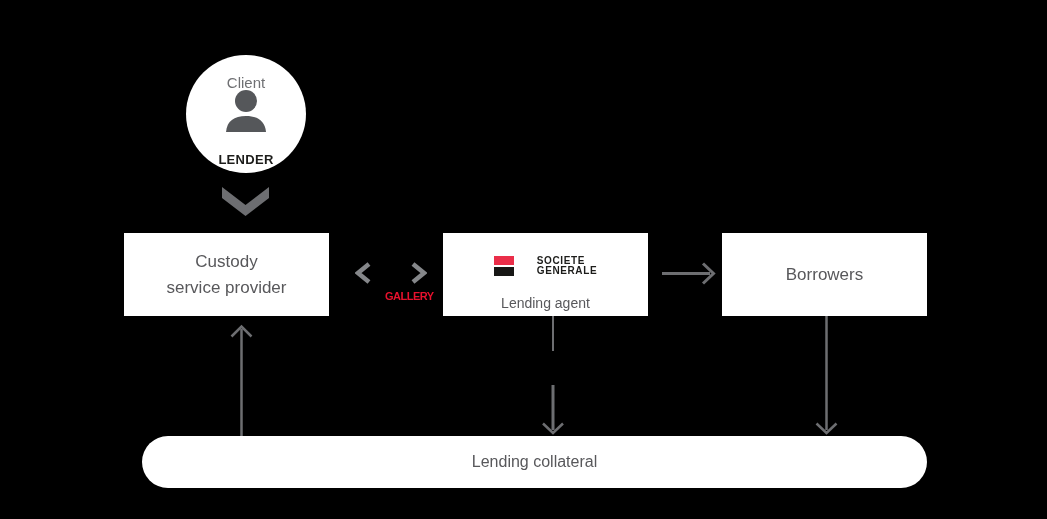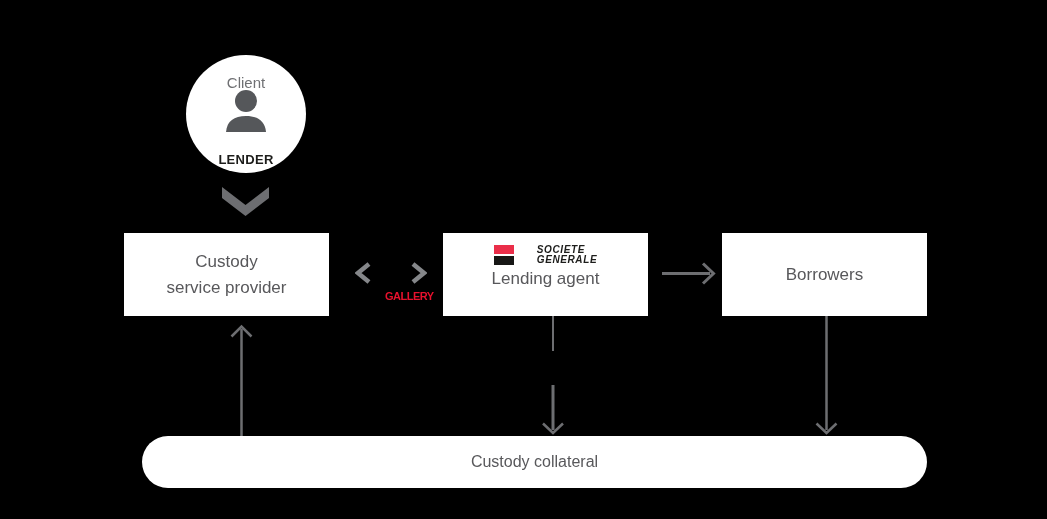--- a/index.html
+++ b/index.html
@@ -25,28 +25,28 @@
   
   .big-chevron{position:absolute;left:221px;top:187px;}
   .big-chevron polygon{fill:var(--arrow-gray);}
   
   .box{position:absolute;top:233px;width:205px;height:83px;background:var(--box-bg);
     display:flex;flex-direction:column;align-items:center;justify-content:center;
     text-align:center;color:var(--text-gray);font-size:17px;}
   .box.custody{left:124px;line-height:26px;}
   .box.lending{left:443px;justify-content:flex-start;}
   .box.borrowers{left:722px;}
-  .sg-logo{margin-top:12px;display:flex;align-items:center;gap:23px;font-style:italic;}
+  .sg-logo{margin-top:23px;display:flex;align-items:center;gap:23px;}
   .sg-square{width:20px;height:20px;background:var(--box-bg);display:flex;
     flex-direction:column;justify-content:space-between;}
   .sg-red{height:9px;background:var(--logo-red);}
   .sg-black{height:9px;background:var(--logo-black);}
   .sg-text{font-size:10px;font-weight:bold;color:var(--logo-text);
     letter-spacing:.6px;line-height:10px;text-align:left;}
-  .lending-label{margin-top:4px;font-size:17px;color:var(--text-gray);}
+  .lending-label{margin-top:19px;font-size:14px;color:var(--text-gray);}
   
   .exchange{position:absolute;left:355px;top:262px;}
   .exchange polyline{stroke:var(--chevron-gray);stroke-width:4.5;fill:none;}
   .gallery-label{position:absolute;left:385px;top:290px;width:50px;
     color:var(--gallery-red);font-size:11px;font-weight:bold;letter-spacing:-.5px;}
   
   .pill{position:absolute;left:142px;top:436px;width:785px;height:52px;
     background:var(--box-bg);border-radius:26px;display:flex;align-items:center;
     justify-content:center;color:var(--text-gray);font-size:16px;}
   
@@ -94,21 +94,21 @@
       </div>
     </div>
     <div class="lending-label">Lending agent</div>
   </div>
 
   <div class="box borrowers">
     <div>Borrowers</div>
   </div>
 
   <div class="pill">
-    <div>Custody collateral</div>
+    <div>Lending collateral</div>
   </div>
 
   <svg class="arrows" width="1047" height="519" viewBox="0 0 1047 519">
 
     <g>
       <line class="al" x1="241.5" y1="329" x2="241.5" y2="436" stroke-width="2.5"></line>
       <polyline class="al" points="231.5,336.5 241.5,326.5 251.5,336.5" stroke-width="2.5"></polyline>
     </g>
 
     <g>

